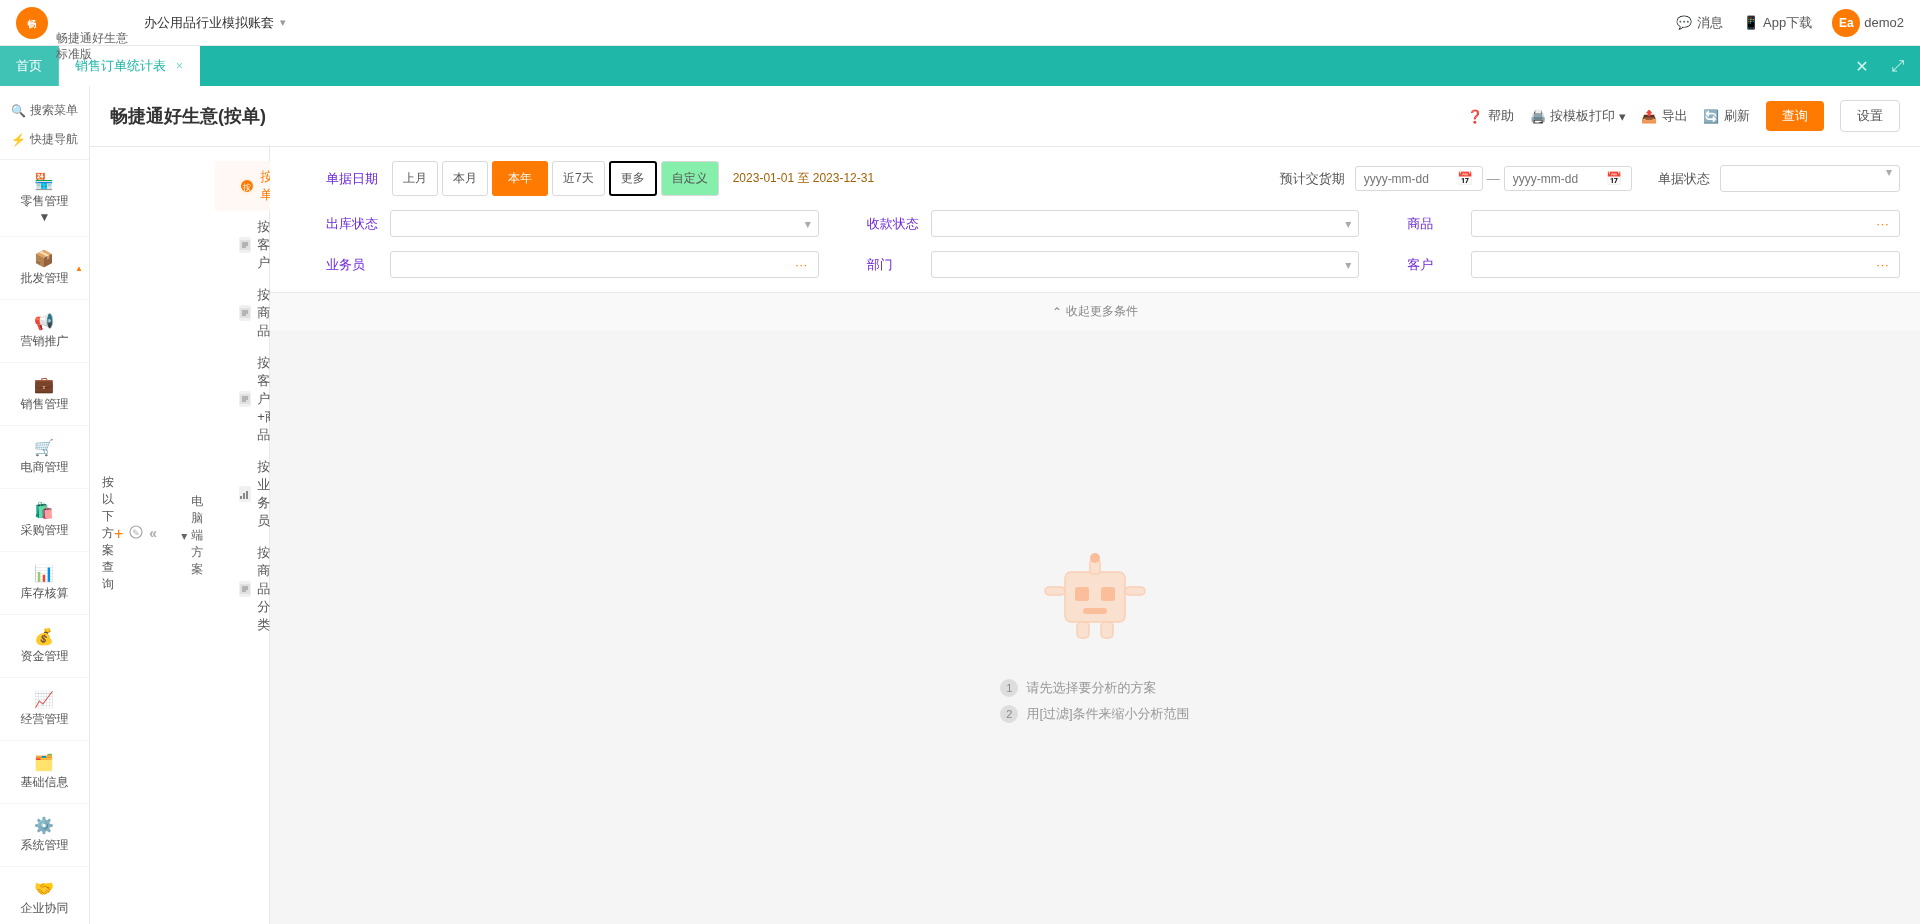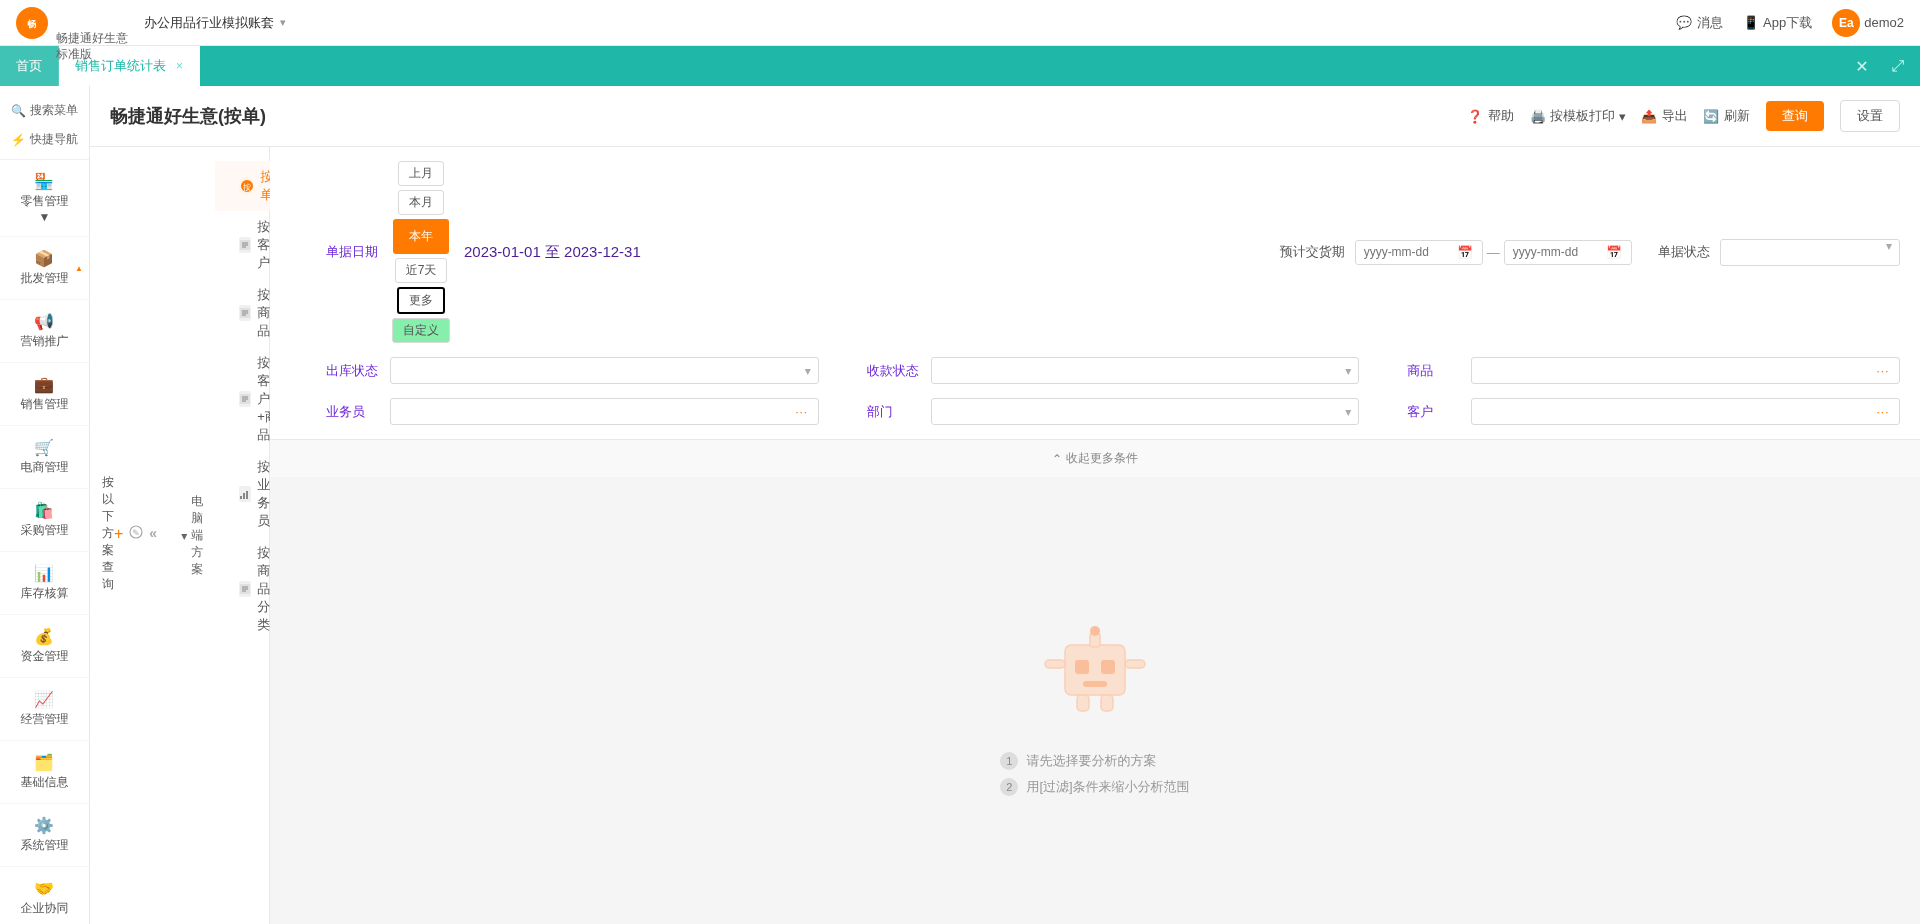--- a/index.html
+++ b/index.html
@@ -697,29 +697,29 @@
           <span>移动端方案</span>
         </div>
       </div>
 
       <div class="right-content">
 
         <div class="multi-filter">
 
           <div style="display:flex;align-items:center;gap:10px;margin-bottom:14px;">
             <span class="mf-label">单据日期</span>
-            <div style="display:flex;gap:4px;align-items:center;flex-direction:column;">
+            <div style="display:flex;gap:4px;">
               <button style="padding:3px 10px;border:1px solid #d9d9d9;border-radius:3px;cursor:pointer;font-size:12px;color:#555;background:#fff;">上月</button>
               <button style="padding:3px 10px;border:1px solid #d9d9d9;border-radius:3px;cursor:pointer;font-size:12px;color:#555;background:#fff;">本月</button>
               <button style="padding:3px 10px;border:6px solid #7f1d1d;border-radius:3px;cursor:pointer;font-size:12px;color:#fff;background:#ff7a00;border-color:#ff7a00;">本年</button>
               <button style="padding:3px 10px;border:1px solid #d9d9d9;border-radius:3px;cursor:pointer;font-size:12px;color:#555;background:#fff;">近7天</button>
               <button style="padding:3px 10px;border:2px solid #000000;border-radius:3px;cursor:pointer;font-size:12px;color:#555;background:#fff;">更多</button>
               <button style="padding:3px 10px;border:1px solid #d9d9d9;border-radius:3px;cursor:pointer;font-size:12px;color:#555;background:#86efac;">自定义</button>
             </div>
-            <span style="font-size:15px;color:#4c1d95;margin-left:4px;">2023-01-01 至 2023-12-31</span>
+            <span style="font-size:12px;color:#a16207;margin-left:4px;">2023-01-01 至 2023-12-31</span>
 
             <span style="margin-left:auto;font-size:13px;color:#555;">预计交货期</span>
             <div style="display:flex;align-items:center;gap:4px;">
               <div style="display:flex;align-items:center;border:1px solid #d9d9d9;border-radius:3px;padding:4px 8px;gap:4px;">
                 <input type="text" style="border: none; outline: none; font-size: 12px; color: rgb(153, 153, 153); width: 90px;" placeholder="yyyy-mm-dd">
                 <span style="color:#ff7a00;">📅</span>
               </div>
               <span style="color:#999;">—</span>
               <div style="display:flex;align-items:center;border:1px solid #d9d9d9;border-radius:3px;padding:4px 8px;gap:4px;">
                 <input type="text" style="border: none; outline: none; font-size: 12px; color: rgb(153, 153, 153); width: 90px;" placeholder="yyyy-mm-dd">

